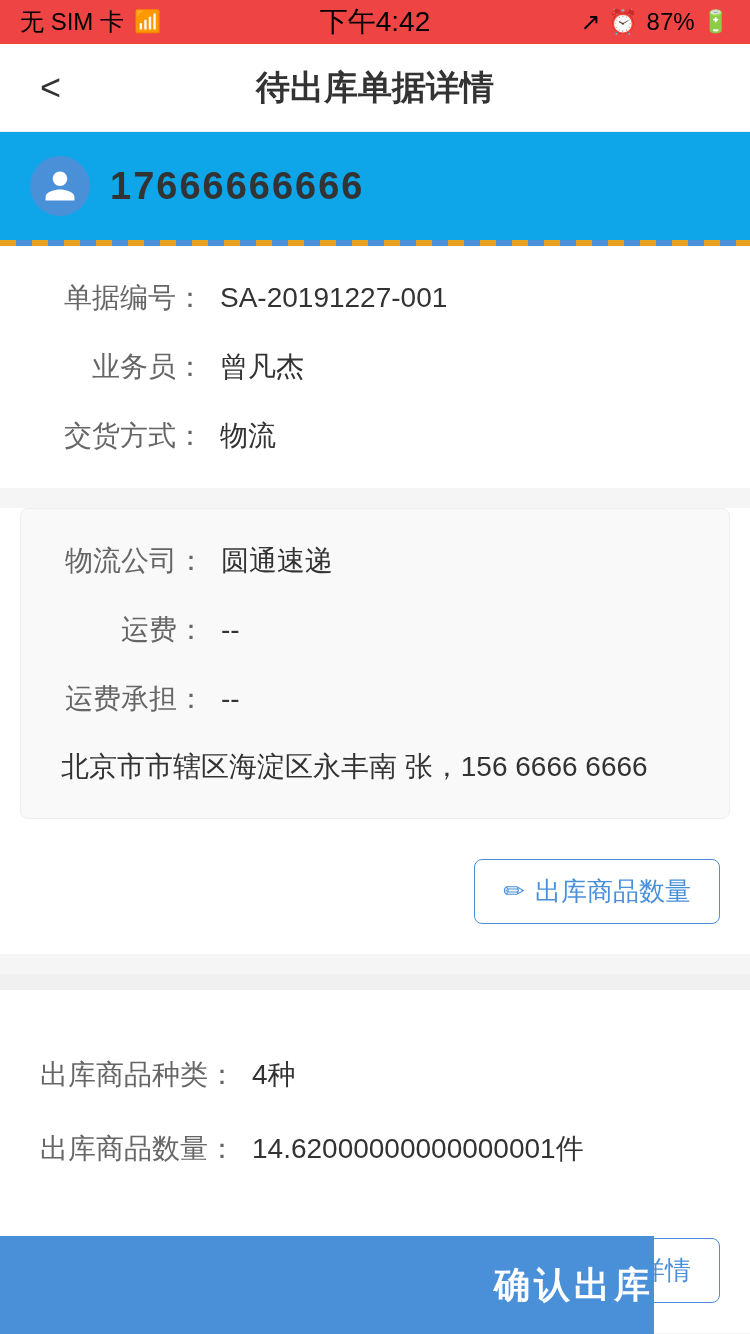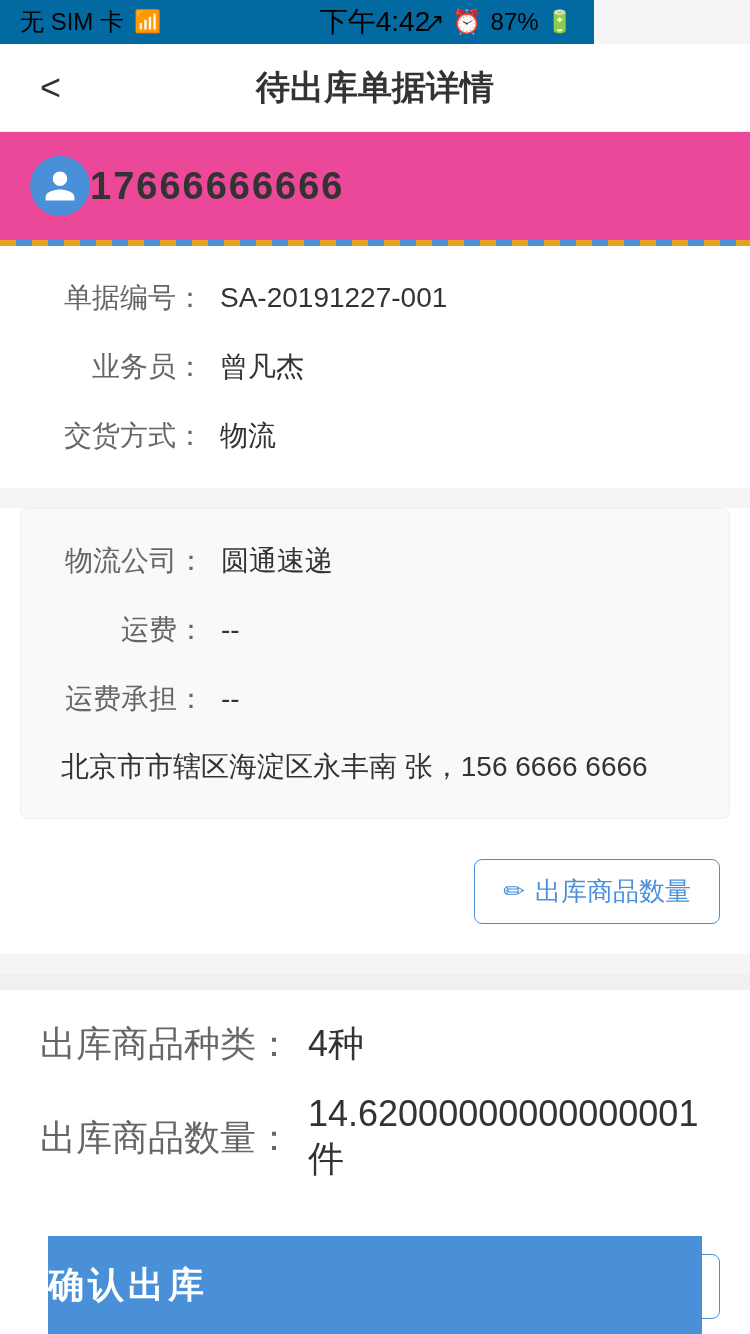--- a/index.html
+++ b/index.html
@@ -9,23 +9,23 @@
       min-height: 1334px;
       background: #f5f5f5;
       font-family: -apple-system, "PingFang SC", "Helvetica Neue", Arial, sans-serif;
       font-size: 28px;
       color: #333;
       position: relative;
     }
 
     
     .status-bar {
-      width: 594px;
+      width: 750px;
       height: 44px;
-      background: #0369a1;
+      background: #ef4444;
       display: flex;
       align-items: center;
       justify-content: space-between;
       padding: 0 20px;
       font-size: 24px;
       color: #000;
     }
     .status-bar-left {
       display: flex;
       align-items: center;
@@ -80,24 +80,25 @@
       height: 6px;
       background: repeating-linear-gradient(
         90deg,
         #e8a020 0px, #e8a020 16px,
         #4a90d9 16px, #4a90d9 32px
       );
     }
 
     
     .customer-section {
-      background: #ec4899;
+      background: #0ea5e9;
       padding: 24px 30px;
       display: flex;
       align-items: center;
+      gap: 20px;
       border-bottom: none;
     }
     .avatar-icon {
       width: 60px;
       height: 60px;
       border-radius: 50%;
       background: #4a90d9;
       display: flex;
       align-items: center;
       justify-content: center;
@@ -215,21 +216,22 @@
     
     .goods-section {
       background: #fff;
       padding: 30px 40px;
       margin-bottom: 20px;
     }
     .goods-row {
       display: flex;
       align-items: center;
       margin-bottom: 24px;
-      font-size: 36px;
+      font-size: 28px;
+      margin-top: 36px;
     }
     .goods-row:last-child { margin-bottom: 0; }
     .goods-label {
       color: #666;
       min-width: 200px;
       padding-right: 16px;
       flex-shrink: 0;
     }
     .goods-value {
       color: #333;
@@ -263,23 +265,22 @@
     
     .confirm-btn-bar {
       position: fixed;
       bottom: 0;
       left: 0;
       width: 654px;
       background: #4a90d9;
       height: 98px;
       display: flex;
       align-items: center;
-      justify-content: flex-start;
-      cursor: pointer;
-      margin-left: 48px;
+      justify-content: flex-end;
+      cursor: pointer;
     }
     .confirm-btn-text {
       color: #fff;
       font-size: 36px;
       font-weight: 600;
       letter-spacing: 4px;
     }
 
     
     .logistics-wrapper {

